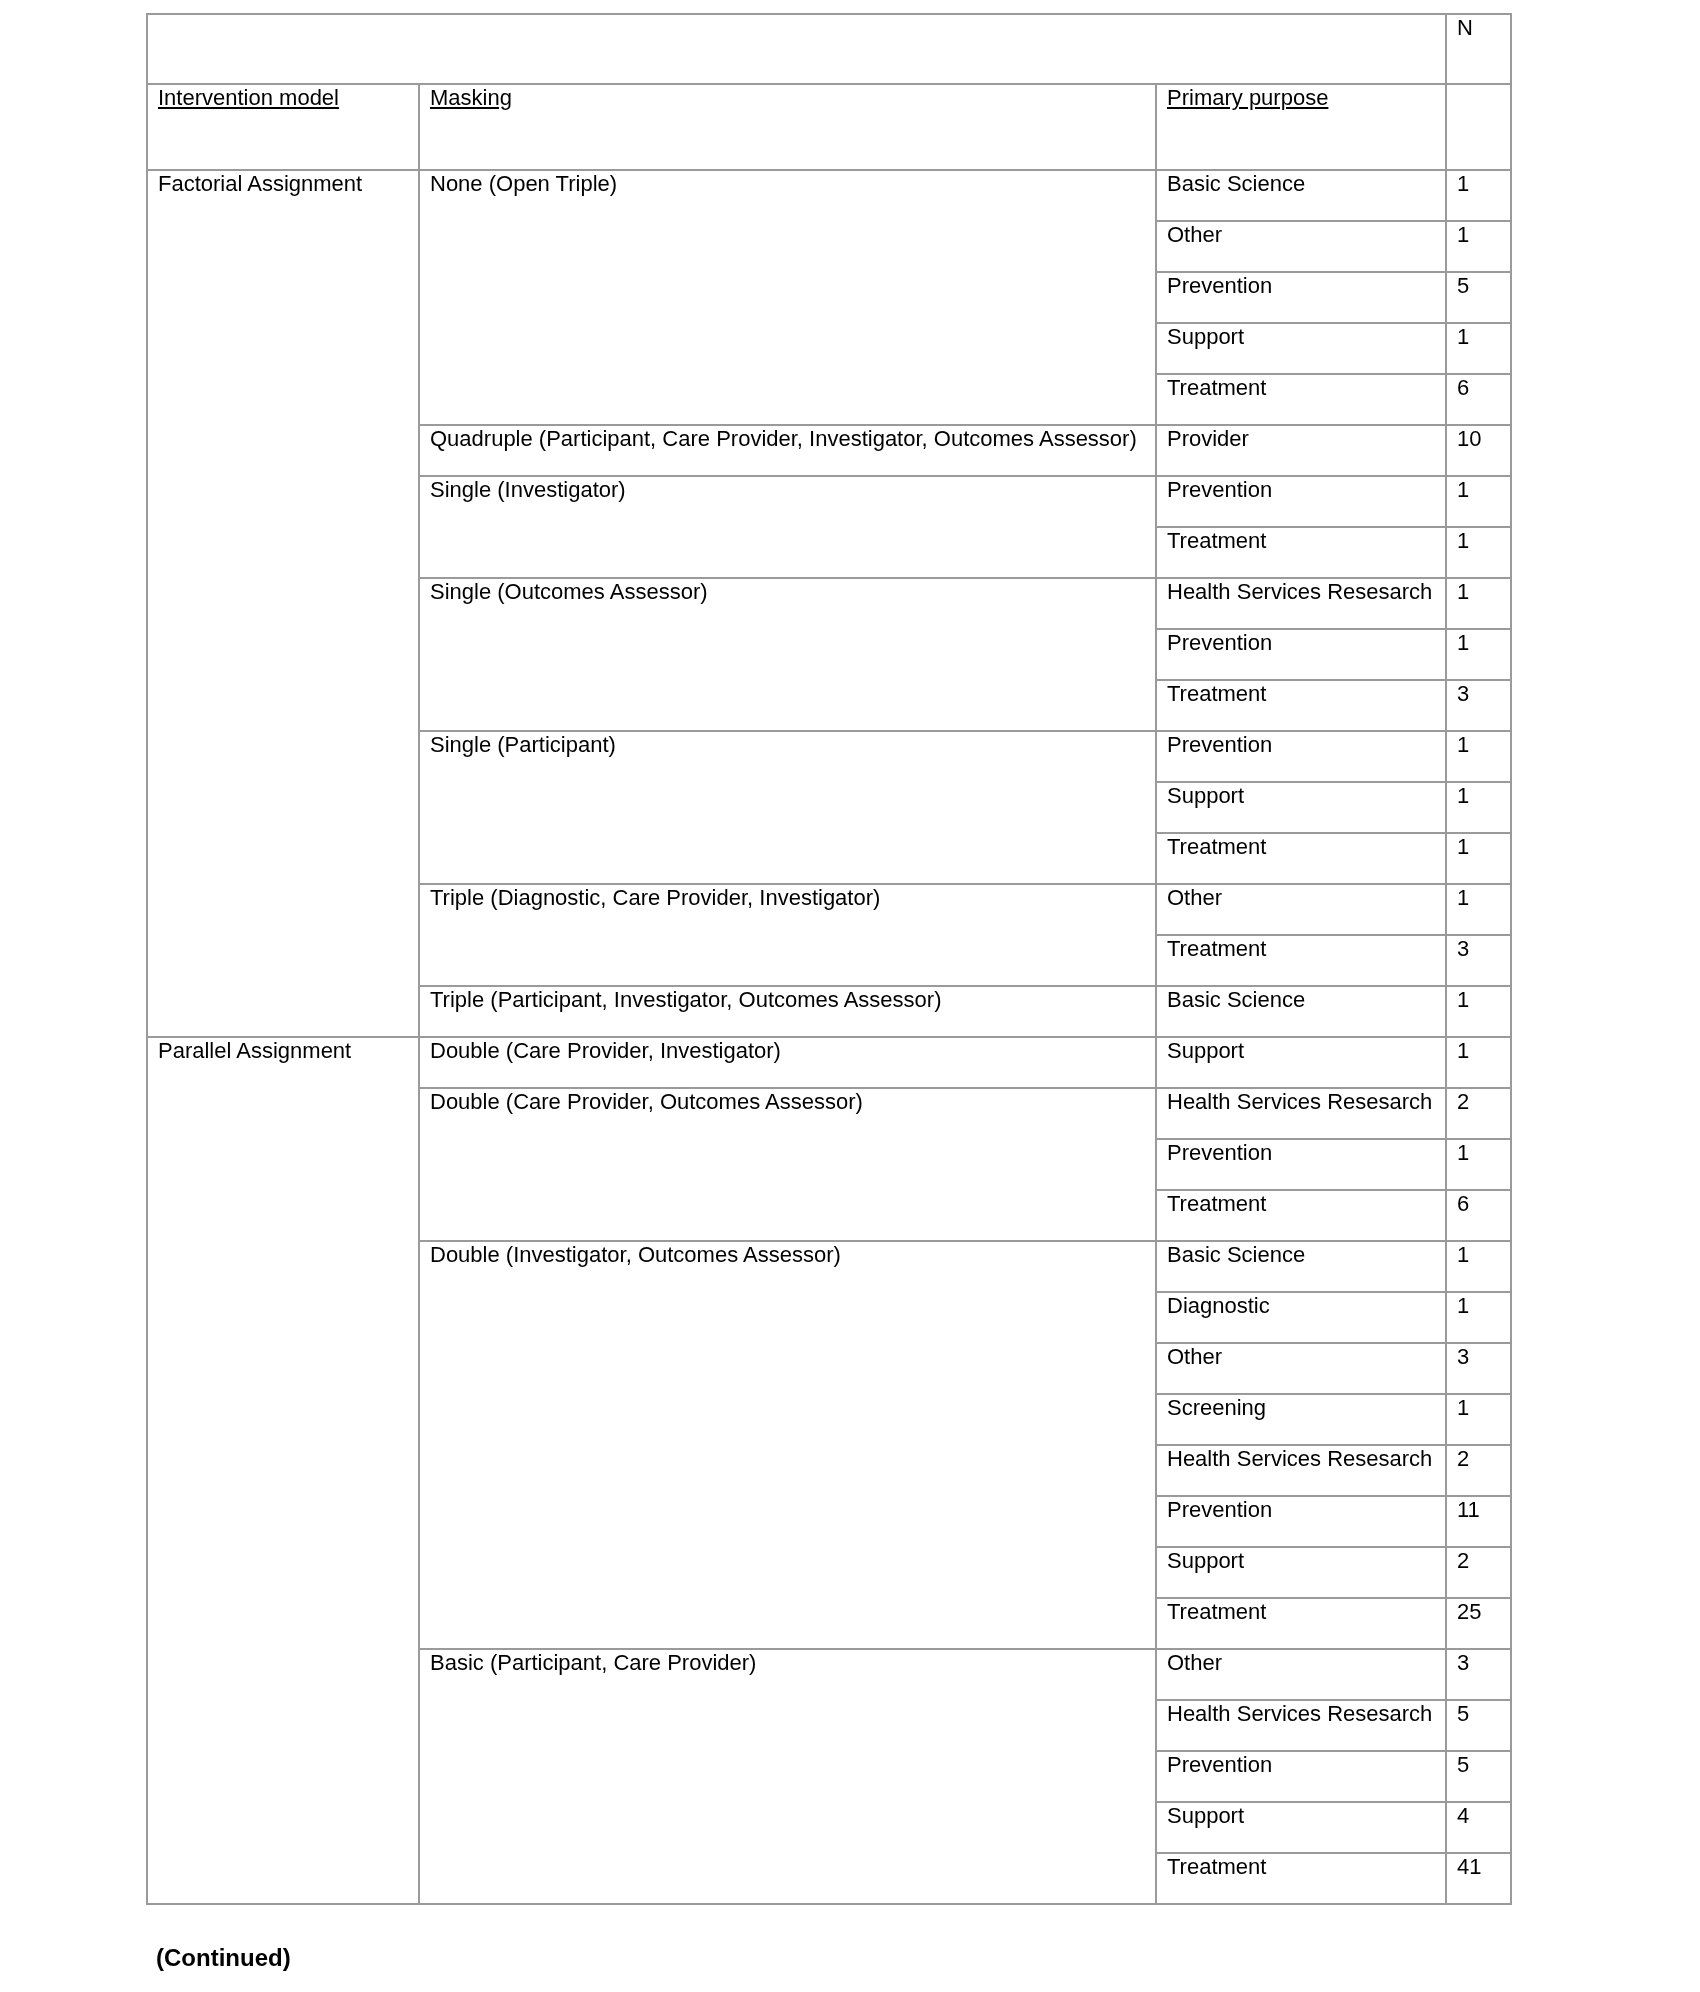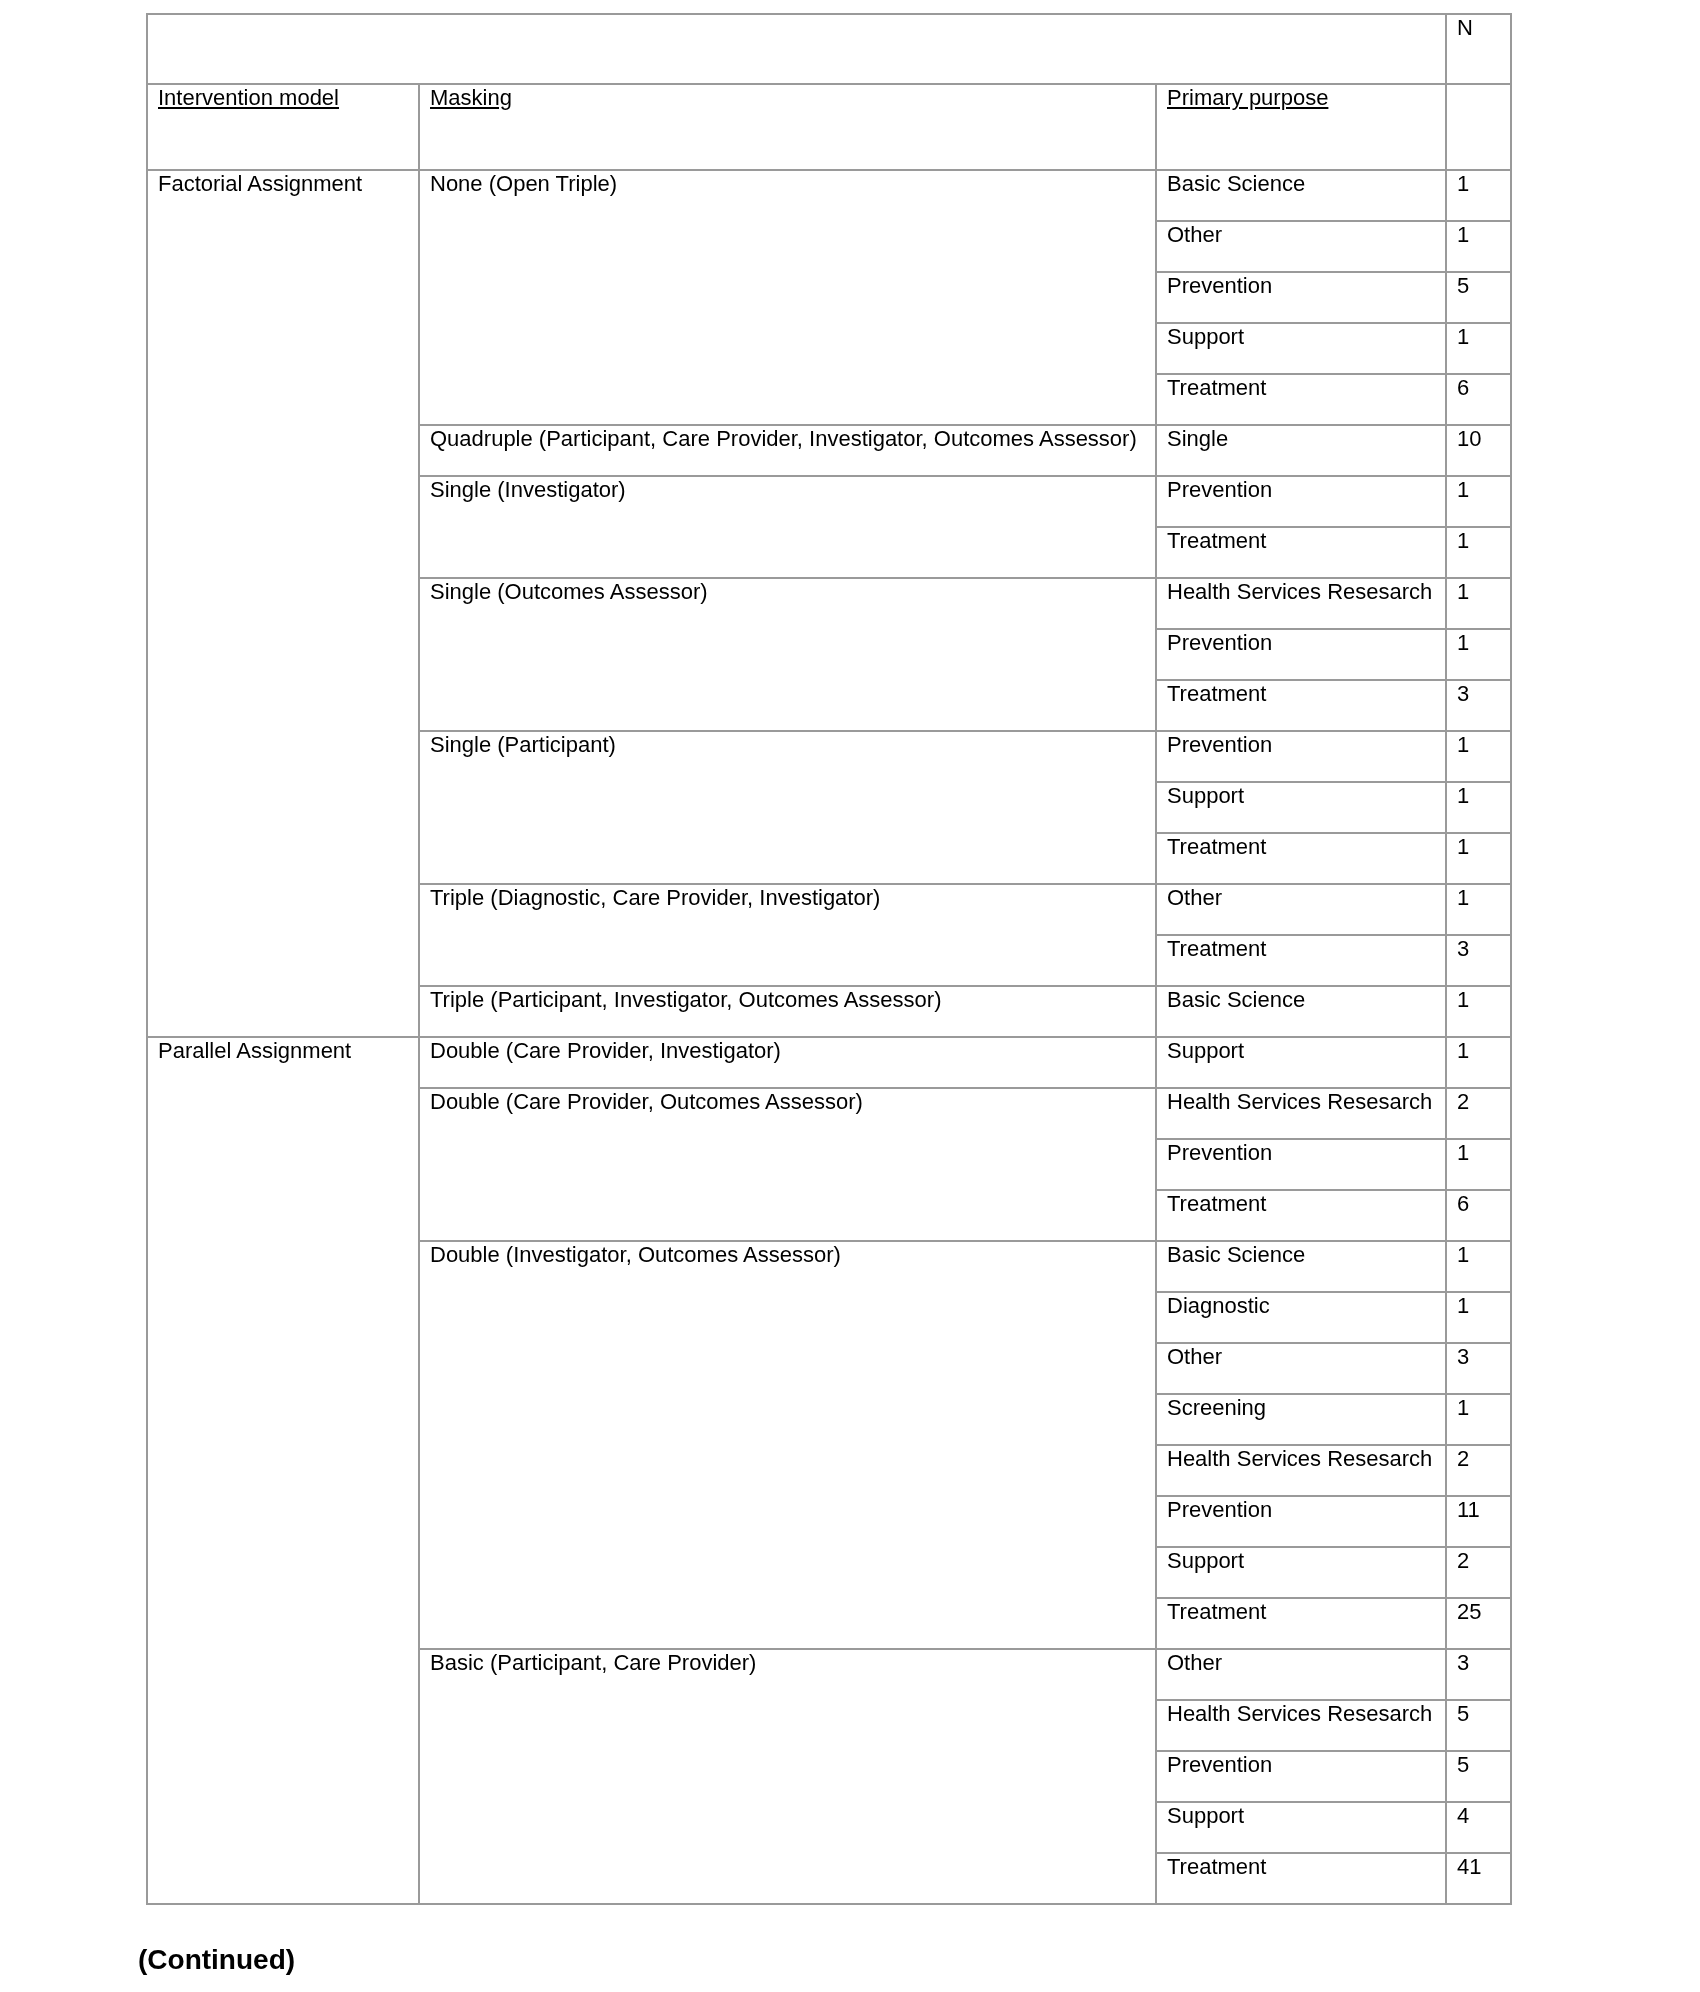--- a/index.html
+++ b/index.html
@@ -92,23 +92,23 @@
   td.cell-n {
     text-align: right;
     padding-top: 12px;
     padding-right: 12px;
   }
   td.row-h {
     height: 51px;
   }
   .continued {
     position: absolute;
-    left: 138px;
+    left: 156px;
     top: 1944px;
-    font-size: 28px;
+    font-size: 24px;
     font-weight: bold;
     color: #000000;
   }
 </style>
 </head>
 <body>
 
 <div class="page">
 
   <table class="study-table">
@@ -148,21 +148,21 @@
         <tr>
           <td class="cell-purpose row-h">Support</td>
           <td class="cell-n row-h">1</td>
         </tr>
         <tr>
           <td class="cell-purpose row-h">Treatment</td>
           <td class="cell-n row-h">6</td>
         </tr>
         <tr>
           <td class="cell-mask row-h" rowspan="1">Quadruple (Participant, Care Provider, Investigator, Outcomes Assessor)</td>
-          <td class="cell-purpose row-h">Single</td>
+          <td class="cell-purpose row-h">Provider</td>
           <td class="cell-n row-h">10</td>
         </tr>
         <tr>
           <td class="cell-mask row-h" rowspan="2">Single (Investigator)</td>
           <td class="cell-purpose row-h">Prevention</td>
           <td class="cell-n row-h">1</td>
         </tr>
         <tr>
           <td class="cell-purpose row-h">Treatment</td>
           <td class="cell-n row-h">1</td>

